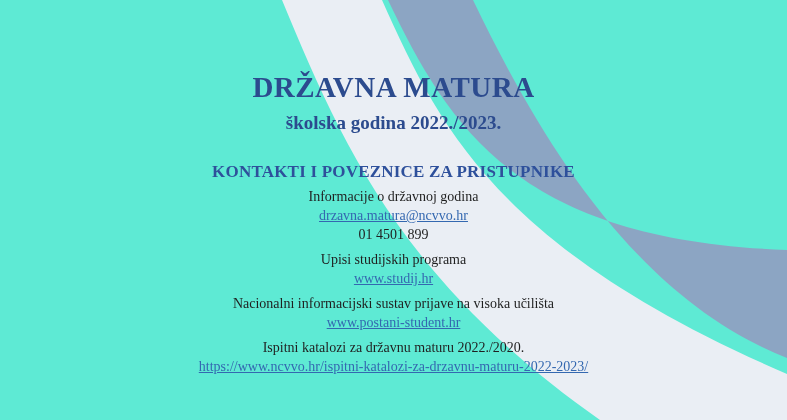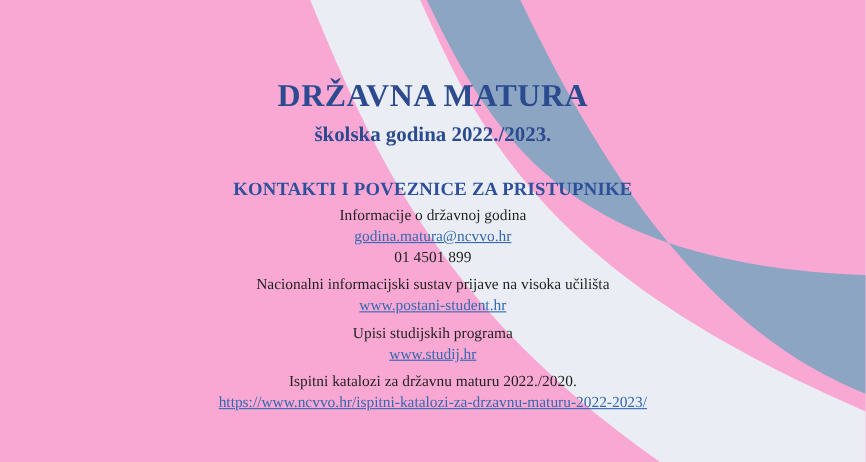--- a/index.html
+++ b/index.html
@@ -1,21 +1,21 @@
 <!DOCTYPE html>
 <html><head>
 <meta charset="utf-8">
 <style>
   html,body{margin:0;padding:0;}
   body{
     width:787px;height:420px;overflow:hidden;background:#ffffff;
     font-family:"Liberation Serif","DejaVu Serif",serif;
     position:relative;
   }
-  .canvas{position:relative;width:787px;height:420px;background:#f9a8d4;}
+  .canvas{position:relative;width:787px;height:420px;background:#5eead4;}
   .swoosh{position:absolute;top:0;left:0;width:787px;height:420px;z-index:0;}
   .content{
     position:relative;z-index:1;text-align:center;
     padding-top:71px;color:#1f1f1f;
   }
   .content h1{
     margin:0;font-size:29px;line-height:33px;font-weight:bold;
     color:#2c4b8e;letter-spacing:0.5px;
   }
   .content h2{
@@ -45,32 +45,32 @@
   </svg>
 
   <div class="content">
 
     <h1>DRŽAVNA MATURA</h1>
     <h2>školska godina 2022./2023.</h2>
     <h3>KONTAKTI I POVEZNICE ZA PRISTUPNIKE</h3>
 
     <section class="group first">
       <p>Informacije o državnoj godina</p>
-      <a href="#">godina.matura@ncvvo.hr</a>
+      <a href="#">drzavna.matura@ncvvo.hr</a>
       <p>01 4501 899</p>
+    </section>
+
+    <section class="group">
+      <p>Upisi studijskih programa</p>
+      <a href="#">www.studij.hr</a>
     </section>
 
     <section class="group">
       <p>Nacionalni informacijski sustav prijave na visoka učilišta</p>
       <a href="#">www.postani-student.hr</a>
-    </section>
-
-    <section class="group">
-      <p>Upisi studijskih programa</p>
-      <a href="#">www.studij.hr</a>
     </section>
 
     <section class="group">
       <p>Ispitni katalozi za državnu maturu 2022./2020.</p>
       <a href="#">https://www.ncvvo.hr/ispitni-katalozi-za-drzavnu-maturu-2022-2023/</a>
     </section>
 
   </div>
 </div>
 

